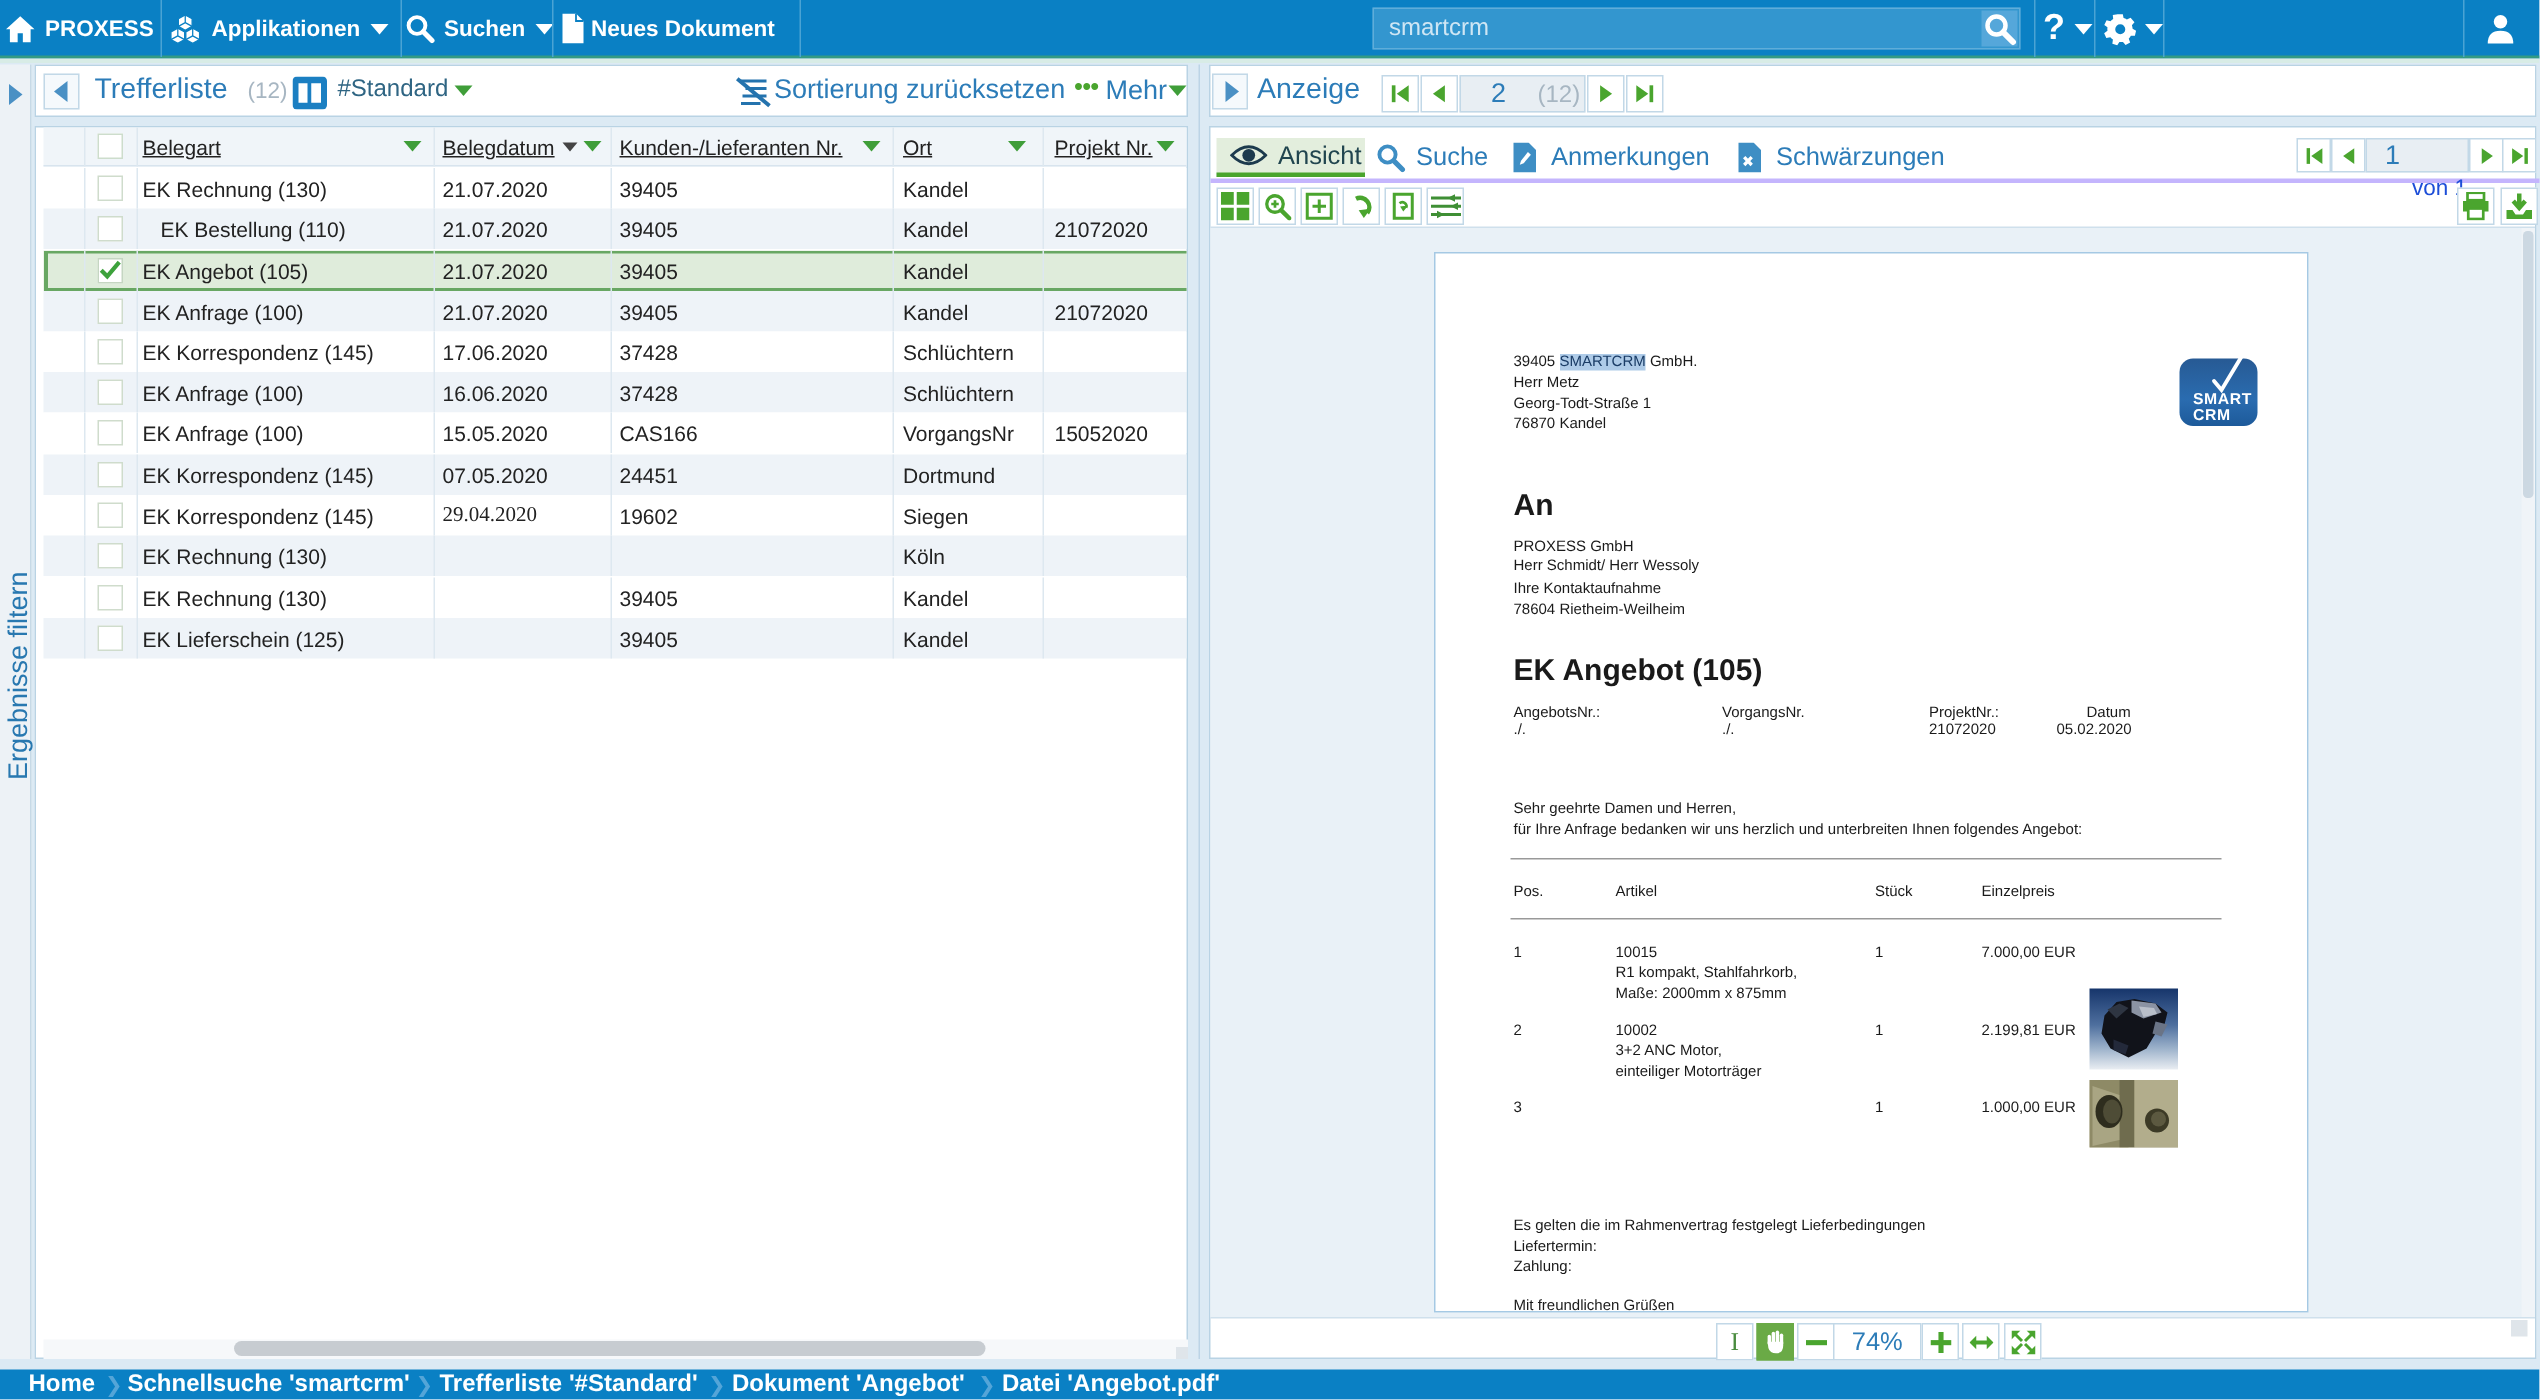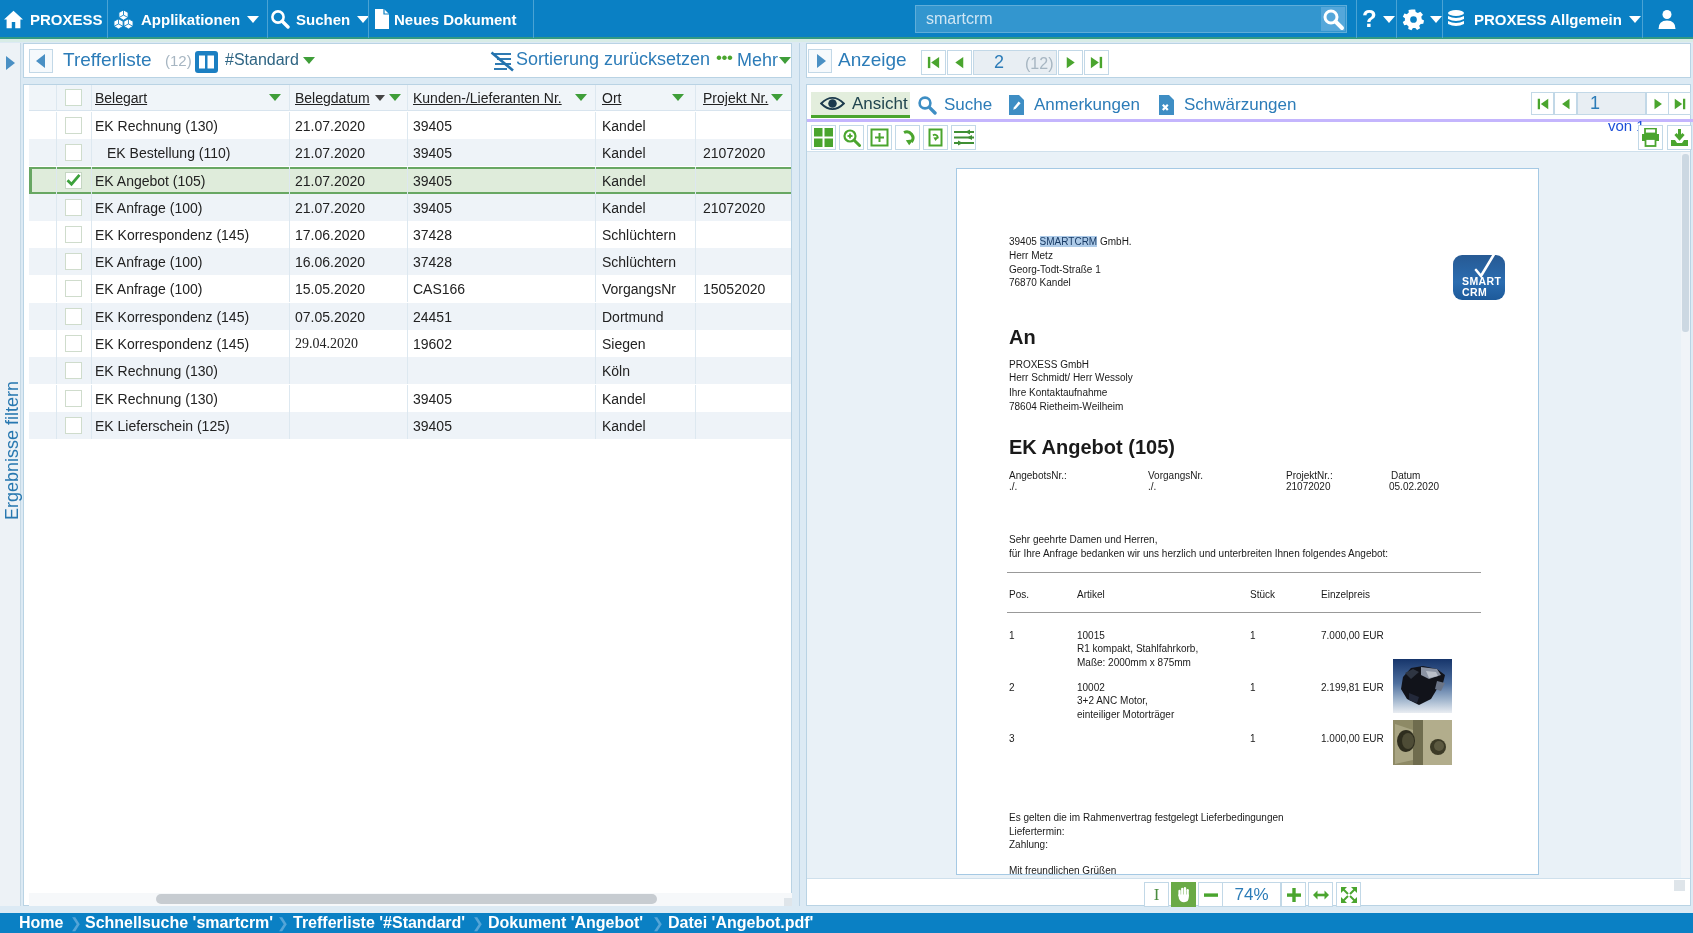--- a/index.html
+++ b/index.html
@@ -112,28 +112,20 @@
     <div class="tb-item" style="left:1362px; font-size:24px;">?<span class="tb-caret" style="margin-left:6px;"></span></div>
     <div class="tb-item" style="left:1402px;">
       <svg width="23" height="23" viewBox="0 0 24 24">
         <path fill="#fff" d="M12 8.5 A3.5 3.5 0 1 0 12 15.5 A3.5 3.5 0 1 0 12 8.5 M10.2 1.5 L13.8 1.5 L14.3 4.2 A8 8 0 0 1 16.6 5.2 L19.2 4 L21.9 7.1 L20.1 9.2 A8 8 0 0 1 20.6 11.7 L23 13 L22.2 16.5 L19.4 16.6 A8 8 0 0 1 17.9 18.6 L18.9 21.2 L15.7 22.9 L13.9 20.8 A8 8 0 0 1 11.4 20.9 L9.9 23.2 L6.5 22 L6.9 19.2 A8 8 0 0 1 5.1 17.5 L2.3 18 L0.8 14.7 L3.1 13.1 A8 8 0 0 1 3.1 10.6 L0.9 9 L2.5 5.8 L5.2 6.4 A8 8 0 0 1 7.1 4.8 L6.8 2 Z"></path>
       </svg>
       <span class="tb-caret" style="margin-left:5px;"></span>
     </div>
     <div class="tb-sep" style="left:1356px;"></div>
     <div class="tb-sep" style="left:1396px;"></div>
     <div class="tb-sep" style="left:1442px;"></div>
-    <div class="tb-item" style="left:1446px;">
-      <svg width="20" height="20" viewBox="0 0 20 20" style="margin-right:8px;">
-        <ellipse cx="10" cy="4" rx="8" ry="3" fill="#fff"></ellipse>
-        <path d="M2 7 Q10 11 18 7 L18 10 Q10 14 2 10 Z" fill="#fff"></path>
-        <path d="M2 12 Q10 16 18 12 L18 15 Q10 19 2 15 Z" fill="#fff"></path>
-      </svg>
-      PROXESS Allgemein <span class="tb-caret"></span>
-    </div>
     <div class="tb-sep" style="left:1642px;"></div>
     <div class="tb-item" style="left:1656px;">
       <svg width="22" height="22" viewBox="0 0 22 22">
         <circle cx="11" cy="6.5" r="4.5" fill="#fff"></circle>
         <path d="M2.5 21 Q2.5 12.5 11 12.5 Q19.5 12.5 19.5 21 Z" fill="#fff"></path>
       </svg>
     </div>
   </div>
 
   <div id="leftrail">
@@ -523,21 +515,21 @@
     </div>
 
     <div id="viewer">
       <div id="page">
 
         <div class="doc" style="left:52px; top:66px;">39405 <span style="background:#aecbe8; color:#1a3c66;">SMARTCRM</span> GmbH.</div>
         <div class="doc" style="left:52px; top:80px;">Herr Metz</div>
         <div class="doc" style="left:52px; top:94px;">Georg-Todt-Straße 1</div>
         <div class="doc" style="left:52px; top:107px;">76870 Kandel</div>
 
-        <div style="position:absolute; left:496px; top:80px; width:48px; height:51px;">
+        <div style="position:absolute; left:496px; top:64px; width:48px; height:51px;">
           <div style="position:absolute; left:0; top:6px; width:52px; height:45px; background:linear-gradient(180deg,#275a94 0%,#2a6cb0 60%,#1d5a9a 100%); border-radius:9px;"></div>
           <svg style="position:absolute; left:0; top:0;" width="52" height="51" viewBox="0 0 52 51">
             <path d="M23 21 L28 27 L43 2" fill="none" stroke="#fff" stroke-width="2.6" stroke-linecap="round"></path>
             <text x="9" y="36" fill="#fff" font-family="Liberation Sans" font-size="10.5" font-weight="bold" letter-spacing="0.4">SMART</text>
             <text x="9" y="47" fill="#fff" font-family="Liberation Sans" font-size="10.5" font-weight="bold" letter-spacing="0.4">CRM</text>
           </svg>
         </div>
 
         <div class="doc" style="left:52px; top:162px; font-size:20px; font-weight:bold;">An</div>
         <div class="doc" style="left:52px; top:189px;">PROXESS GmbH</div>
@@ -546,21 +538,21 @@
         <div class="doc" style="left:52px; top:231px;">78604 Rietheim-Weilheim</div>
 
         <div class="doc" style="left:52px; top:272px; font-size:20px; font-weight:bold;">EK Angebot (105)</div>
         <div class="doc" style="left:52px; top:300px;">AngebotsNr.:</div>
         <div class="doc" style="left:191px; top:300px;">VorgangsNr.</div>
         <div class="doc" style="left:329px; top:300px;">ProjektNr.:</div>
         <div class="doc" style="left:434px; top:300px;">Datum</div>
         <div class="doc" style="left:52px; top:311px;">./.</div>
         <div class="doc" style="left:191px; top:311px;">./.</div>
         <div class="doc" style="left:329px; top:311px;">21072020</div>
-        <div class="doc" style="left:432px; top:311px;">05.02.2020</div>
+        <div class="doc" style="left:414px; top:311px;">05.02.2020</div>
 
         <div class="doc" style="left:52px; top:364px;">Sehr geehrte Damen und Herren,</div>
         <div class="doc" style="left:52px; top:378px;">für Ihre Anfrage bedanken wir uns herzlich und unterbreiten Ihnen folgendes Angebot:</div>
         <div style="position:absolute; left:50px; top:403px; width:474px; height:1px; background:#999;"></div>
         <div class="doc" style="left:52px; top:419px;">Pos.</div>
         <div class="doc" style="left:120px; top:419px;">Artikel</div>
         <div class="doc" style="left:293px; top:419px;">Stück</div>
         <div class="doc" style="left:364px; top:419px;">Einzelpreis</div>
         <div style="position:absolute; left:50px; top:443px; width:474px; height:1px; background:#999;"></div>
         <div class="doc" style="left:52px; top:460px;">1</div>

